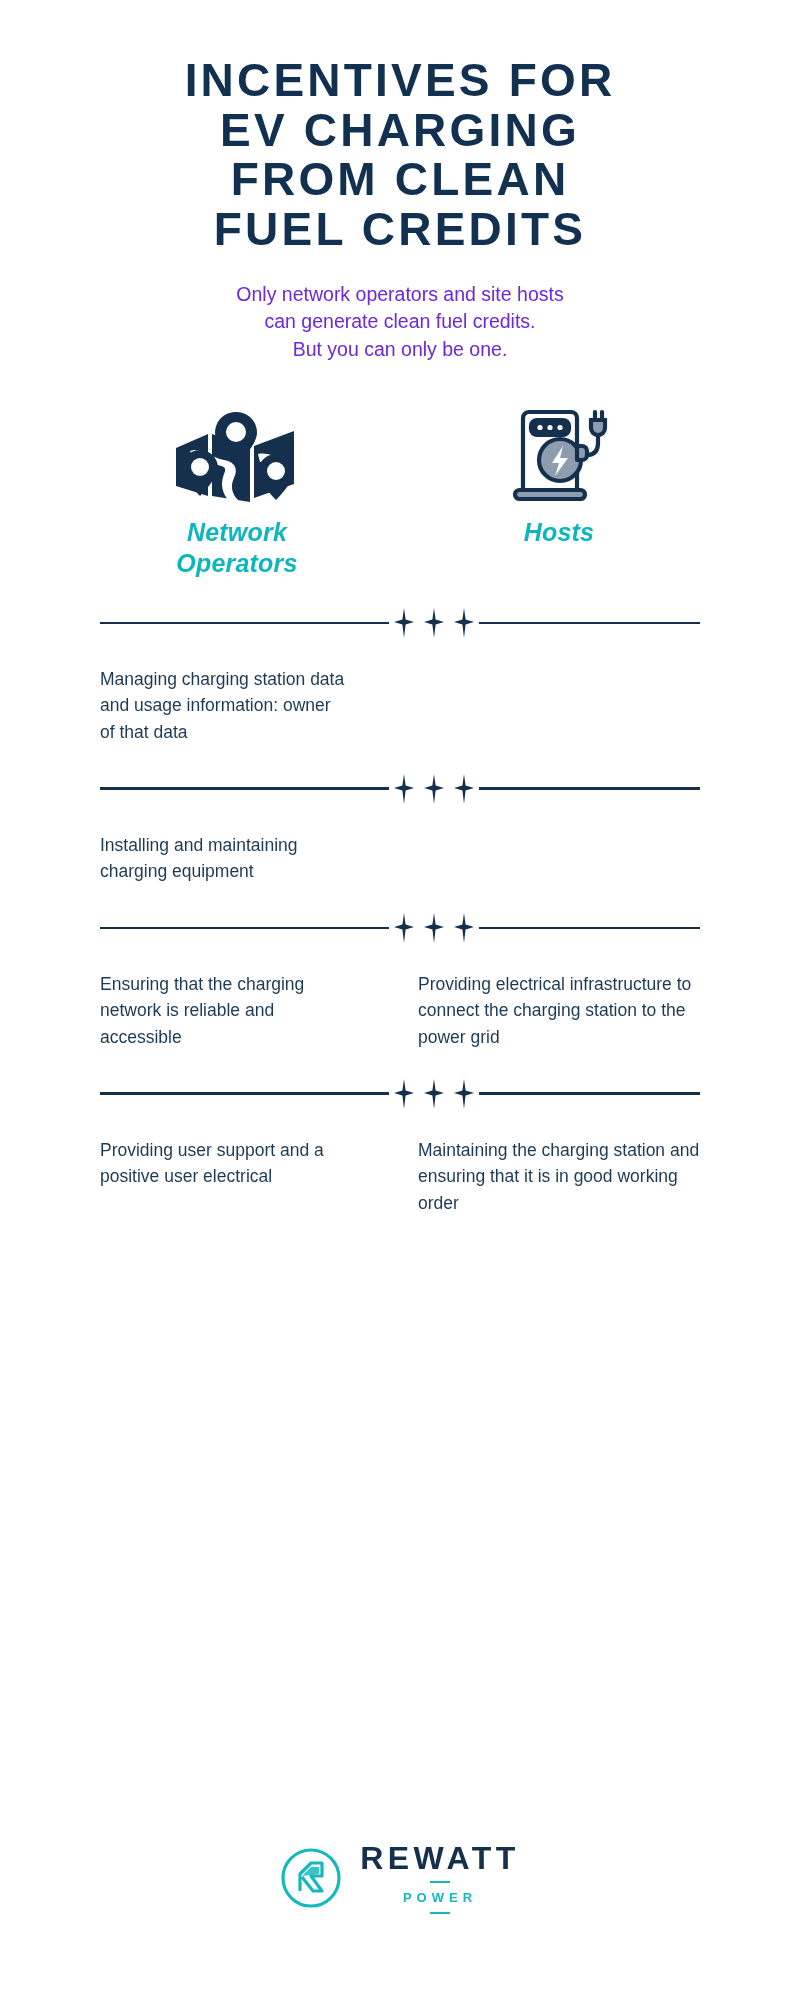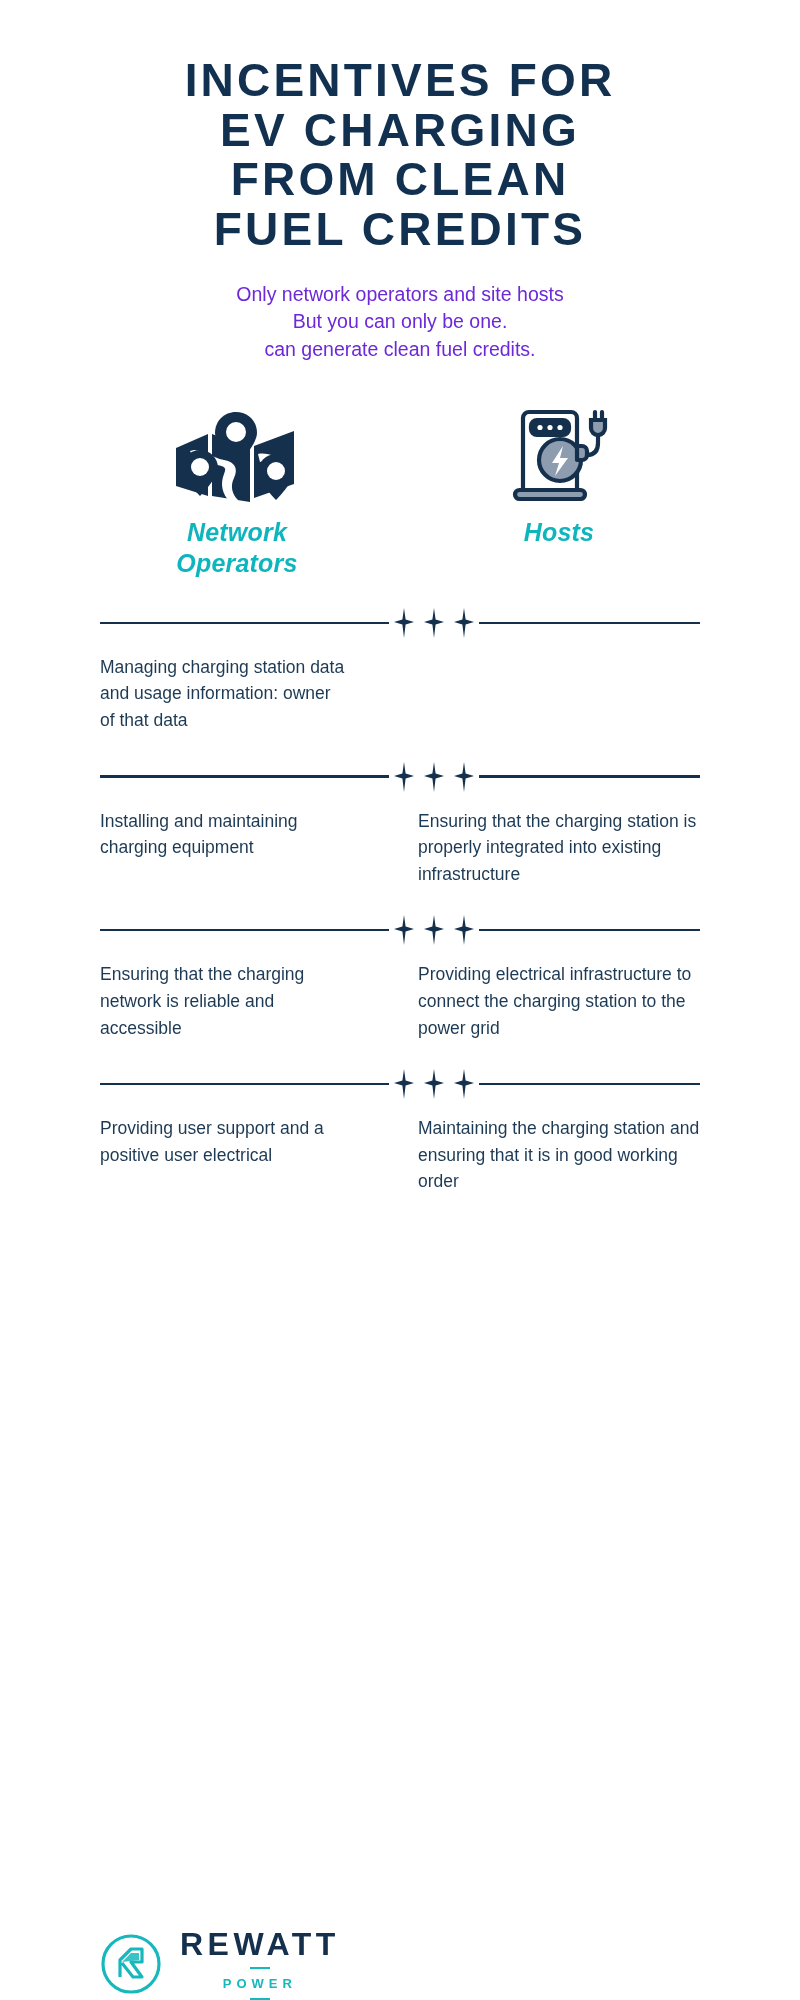--- a/index.html
+++ b/index.html
@@ -114,37 +114,38 @@
     gap: 10px;
     padding: 0 5px;
     color: #15304d;
   }
   .star-glyph { width: 20px; height: 30px; display: block; }
 
   
   .row {
     width: 100%;
     display: flex;
-    margin-top: 14px;
+    margin-top: 26px;
   }
   .cell {
     width: 50%;
     font-size: 17.5px;
     line-height: 1.52;
     color: #1d3a55;
   }
   .cell.left  { padding-right: 52px; }
   .cell.right { padding-left: 18px; }
 
   
   .footer {
     margin-top: auto;
-    width: 100%;
-    display: flex;
-    justify-content: flex-start;
+    margin-bottom: 86px;
+    width: 100%;
+    display: flex;
+    justify-content: center;
     align-items: center;
   }
   .logo { display: flex; align-items: center; gap: 18px; }
   .logo-word { display: flex; flex-direction: column; align-items: stretch; }
   .logo-name {
     font-size: 32px;
     font-weight: 700;
     letter-spacing: 4.5px;
     color: #15304d;
     line-height: 1;
@@ -179,22 +180,22 @@
 
   <h1 class="title">
     <span class="title-line">Incentives for</span>
     <span class="title-line">EV Charging</span>
     <span class="title-line">from Clean</span>
     <span class="title-line">Fuel Credits</span>
   </h1>
 
   <p class="subtitle">
     <span class="subtitle-line">Only network operators and site hosts</span>
+    <span class="subtitle-line">can generate clean fuel credits.</span>
     <span class="subtitle-line">But you can only be one.</span>
-    <span class="subtitle-line">can generate clean fuel credits.</span>
   </p>
 
   <div class="icon-row">
     <div class="icon-cell left">
       <svg width="130" height="92" viewBox="0 0 130 92" aria-hidden="true">
         <g fill="#15304d">
           <path d="M4 38 L36 24 L36 86 L4 76 Z"></path>
           <path d="M40 24 L78 38 L78 92 L40 86 Z"></path>
           <path d="M82 36 L122 21 L122 74 L82 88 Z"></path>
         </g>
@@ -282,21 +283,20 @@
         </svg>
       <svg class="star-glyph" viewBox="0 0 20 30">
           <path fill="#15304d" d="M10 0 L11.6 11.4 L20 13.9 L11.6 16.4 L10 30 L8.4 16.4 L0 13.9 L8.4 11.4 Z"></path>
         </svg>
     </span>
     <span class="rule right"></span>
   </div>
 
   <div class="row">
     <div class="cell left">Installing and maintaining charging equipment</div>
-    <div class="cell right">Ensuring that the charging station is properly integrated into existing infrastructure</div>
   </div>
 
   <div class="divider">
     <span class="rule left"></span>
     <span class="stars">
       <svg class="star-glyph" viewBox="0 0 20 30">
           <path fill="#15304d" d="M10 0 L11.6 11.4 L20 13.9 L11.6 16.4 L10 30 L8.4 16.4 L0 13.9 L8.4 11.4 Z"></path>
         </svg>
       <svg class="star-glyph" viewBox="0 0 20 30">
           <path fill="#15304d" d="M10 0 L11.6 11.4 L20 13.9 L11.6 16.4 L10 30 L8.4 16.4 L0 13.9 L8.4 11.4 Z"></path>

